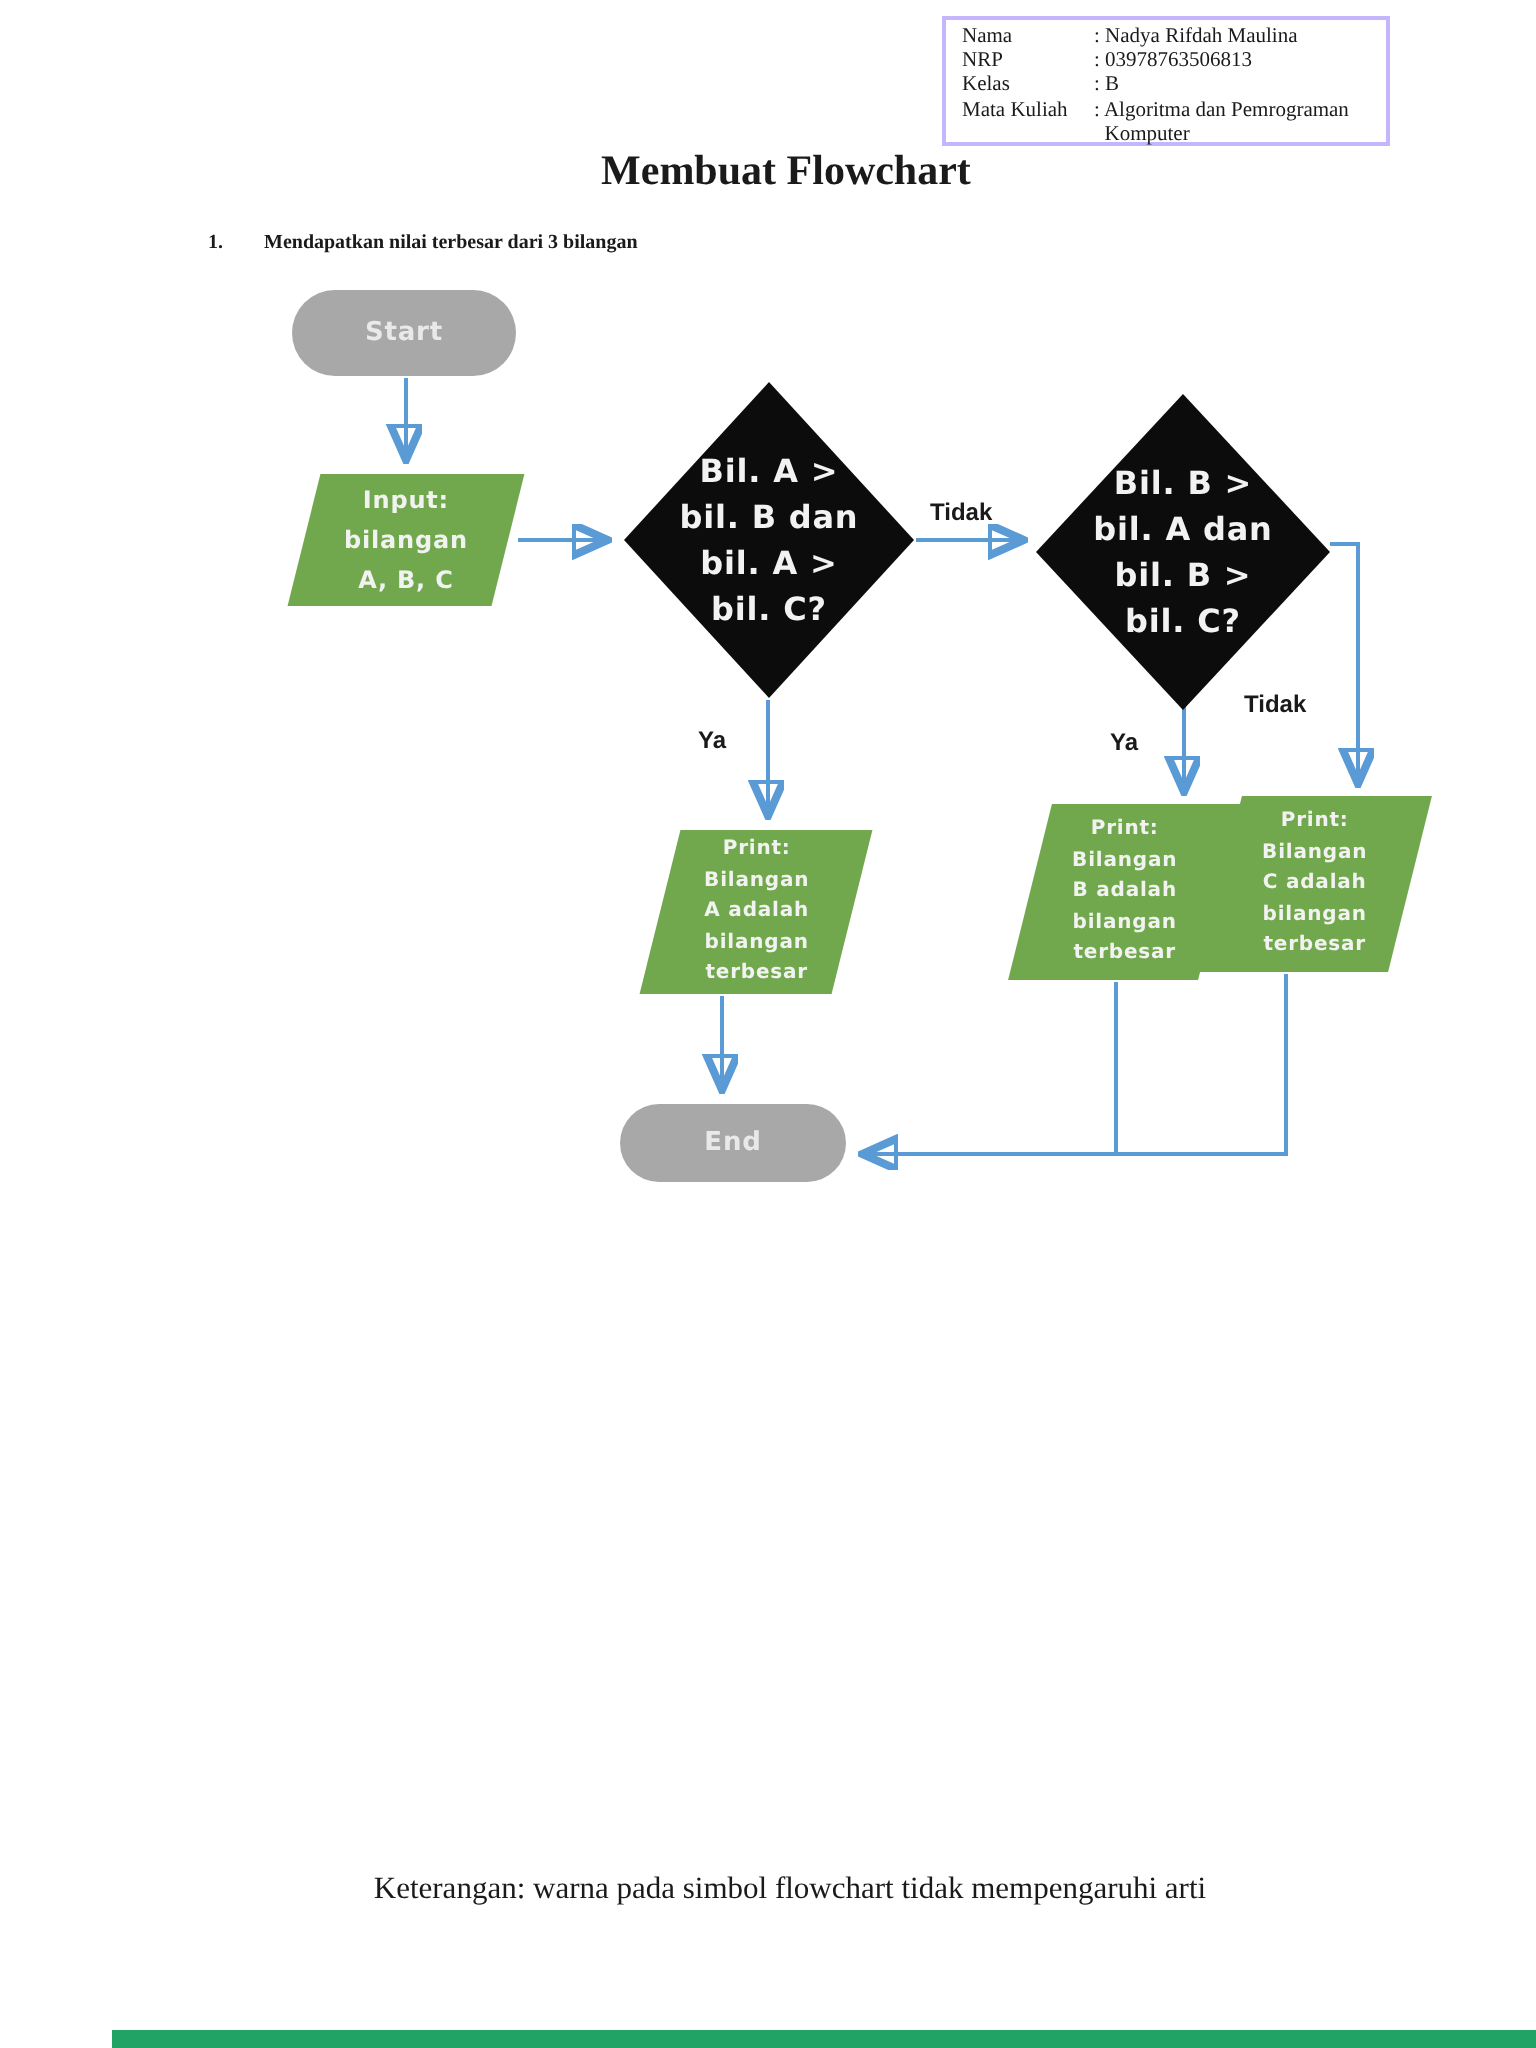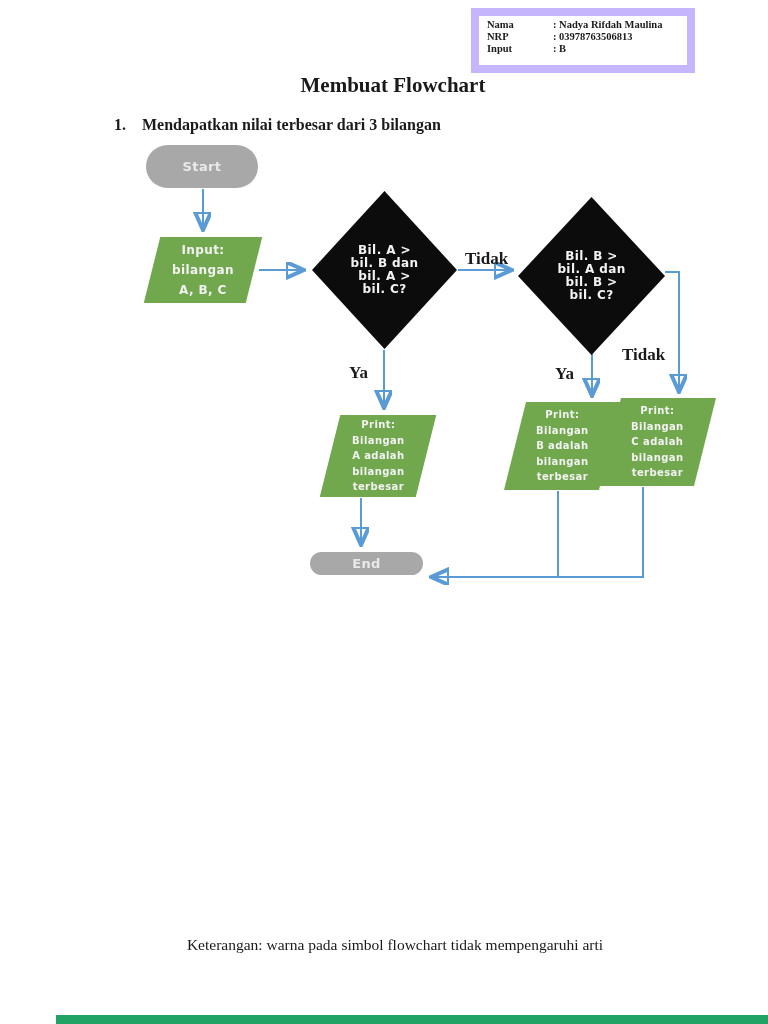--- a/index.html
+++ b/index.html
@@ -11,45 +11,44 @@
     background: #ffffff;
     overflow: hidden;
     font-family: "Liberation Serif", serif;
   }
 
   
   .info-box {
     position: absolute;
     left: 471px; top: 8px;
     width: 224px; height: 65px;
-    border: 8px solid #c4b5fd;
+    border: 2px solid #c4b5fd;
     padding: 3px 6px 0 8px;
     font-size: 10.5px;
     line-height: 12.2px;
     color: #1a1a1a;
-    font-weight: bold;
   }
   .info-row { display: flex; }
   .info-label { width: 66px; flex: 0 0 66px; }
   .info-value { white-space: pre-wrap; }
 
   
   .doc-title {
     position: absolute;
     left: 0; top: 73px;
     width: 786px;
     text-align: center;
     font-size: 21px;
     font-weight: bold;
     color: #1a1a1a;
   }
   .section-heading {
     position: absolute;
-    left: 114px; top: 116px;
-    font-size: 16px;
+    left: 104px; top: 116px;
+    font-size: 10px;
     font-weight: bold;
     color: #1a1a1a;
   }
   .section-heading .num { display: inline-block; width: 28px; }
 
   
   .shape-label {
     font-family: "DejaVu Sans", sans-serif;
     font-weight: bold;
     color: #f2f2f2;
@@ -58,21 +57,21 @@
     letter-spacing: 0.4px;
   }
   .terminator {
     position: absolute;
     background: #a8a8a8;
     border-radius: 22px;
     display: flex; align-items: center; justify-content: center;
   }
   .terminator .shape-label { color: #e9e9e9; font-size: 13px; }
   #start-node { left: 146px; top: 145px; width: 112px; height: 43px; }
-  #end-node   { left: 310px; top: 552px; width: 113px; height: 23px; border-radius: 20px; }
+  #end-node   { left: 310px; top: 552px; width: 113px; height: 39px; border-radius: 20px; }
 
   .parallelogram {
     position: absolute;
     background: #71a84d;
     transform: skewX(-14deg);
     display: flex; align-items: center; justify-content: center;
   }
   .parallelogram .shape-label { transform: skewX(14deg); }
   #input-node { left: 152px; top: 237px; width: 102px; height: 66px; }
   #input-node .shape-label { font-size: 12px; line-height: 20px; }
@@ -80,31 +79,31 @@
   #print-a { left: 330px; top: 415px; width: 96px; height: 82px; }
   #print-b { left: 515px; top: 402px; width: 95px; height: 88px; }
   #print-c { left: 610px; top: 398px; width: 95px; height: 88px; }
 
   .decision {
     position: absolute;
     background: #0c0c0c;
     clip-path: polygon(50% 0, 100% 50%, 50% 100%, 0 50%);
     display: flex; align-items: center; justify-content: center;
   }
-  .decision .shape-label { font-size: 12px; line-height: 13px; }
+  .decision .shape-label { font-size: 16px; line-height: 23px; }
   #decision-1 { left: 312px; top: 191px; width: 145px; height: 158px; }
   #decision-2 { left: 518px; top: 197px; width: 147px; height: 158px; }
 
   
   .branch-label {
     position: absolute;
-    font-size: 17px;
-    font-weight: bold;
-    color: #1a1a1a;
-    font-family: Liberation Serif, serif;
+    font-size: 12px;
+    font-weight: bold;
+    color: #1a1a1a;
+    font-family: Liberation Sans, sans-serif;
   }
   #label-tidak-1 { left: 465px; top: 249px; }
   #label-ya-1    { left: 349px; top: 363px; }
   #label-ya-2    { left: 555px; top: 364px; }
   #label-tidak-2 { left: 622px; top: 345px; }
 
   
   .connectors { position: absolute; left: 0; top: 0; }
   .connectors path { stroke: #5b9bd5; stroke-width: 2; fill: none; }
 
@@ -132,22 +131,27 @@
   <div class="info-box">
     <div class="info-row">
       <span class="info-label">Nama</span>
       <span class="info-value">: Nadya Rifdah Maulina</span>
     </div>
     <div class="info-row">
       <span class="info-label">NRP</span>
       <span class="info-value">: 03978763506813</span>
     </div>
     <div class="info-row">
-      <span class="info-label">Input</span>
+      <span class="info-label">Kelas</span>
       <span class="info-value">: B</span>
+    </div>
+    <div class="info-row">
+      <span class="info-label">Mata Kuliah</span>
+      <span class="info-value">: Algoritma dan Pemrograman
+  Komputer</span>
     </div>
   </div>
 
   <div class="doc-title">Membuat Flowchart</div>
   <div class="section-heading">
     <span class="num">1.</span><span>Mendapatkan nilai terbesar dari 3 bilangan</span>
   </div>
 
   <svg class="connectors" width="768" height="1024" viewBox="0 0 768 1024">
     <defs>

